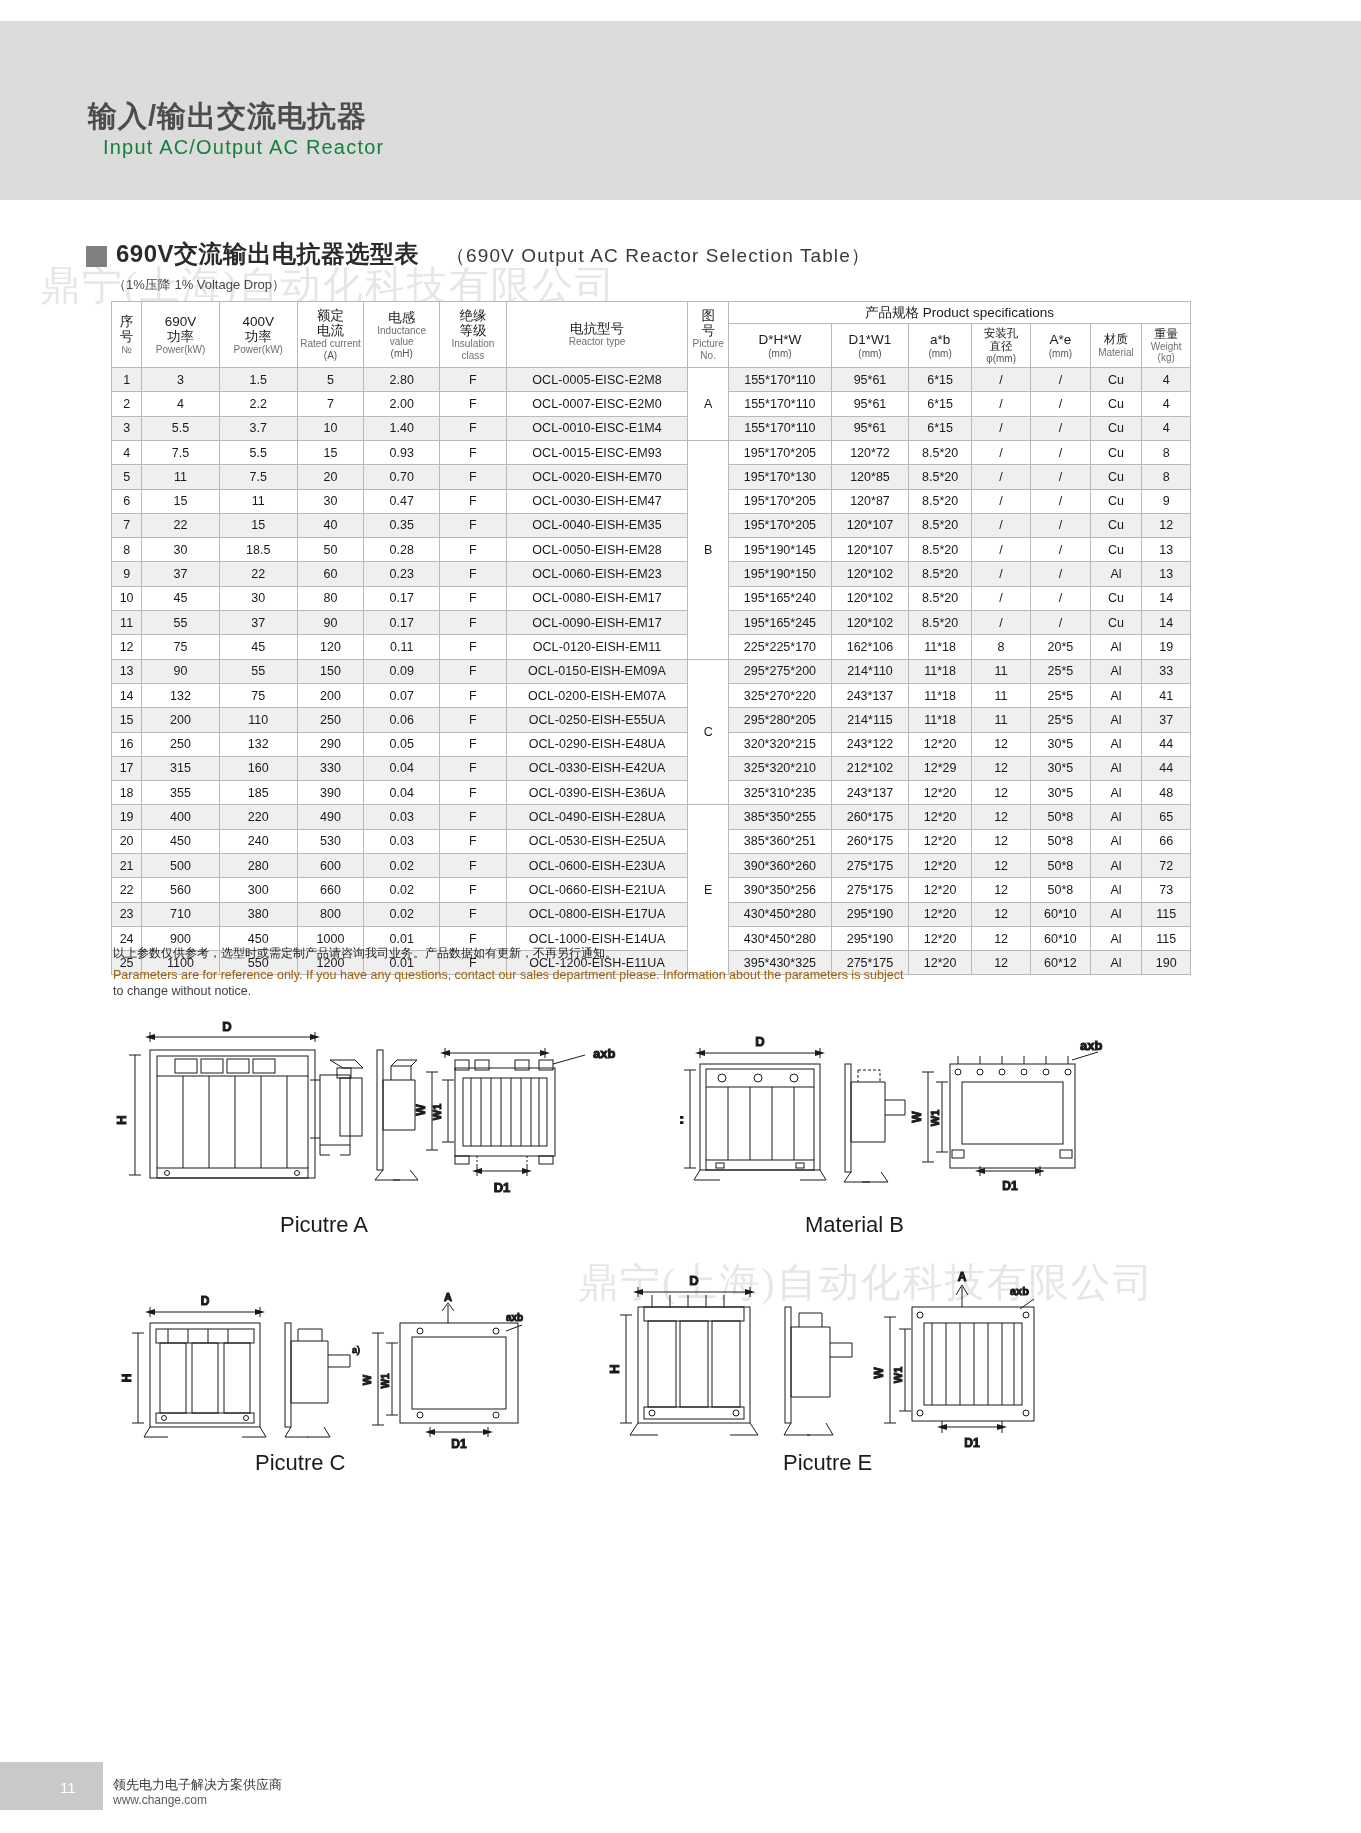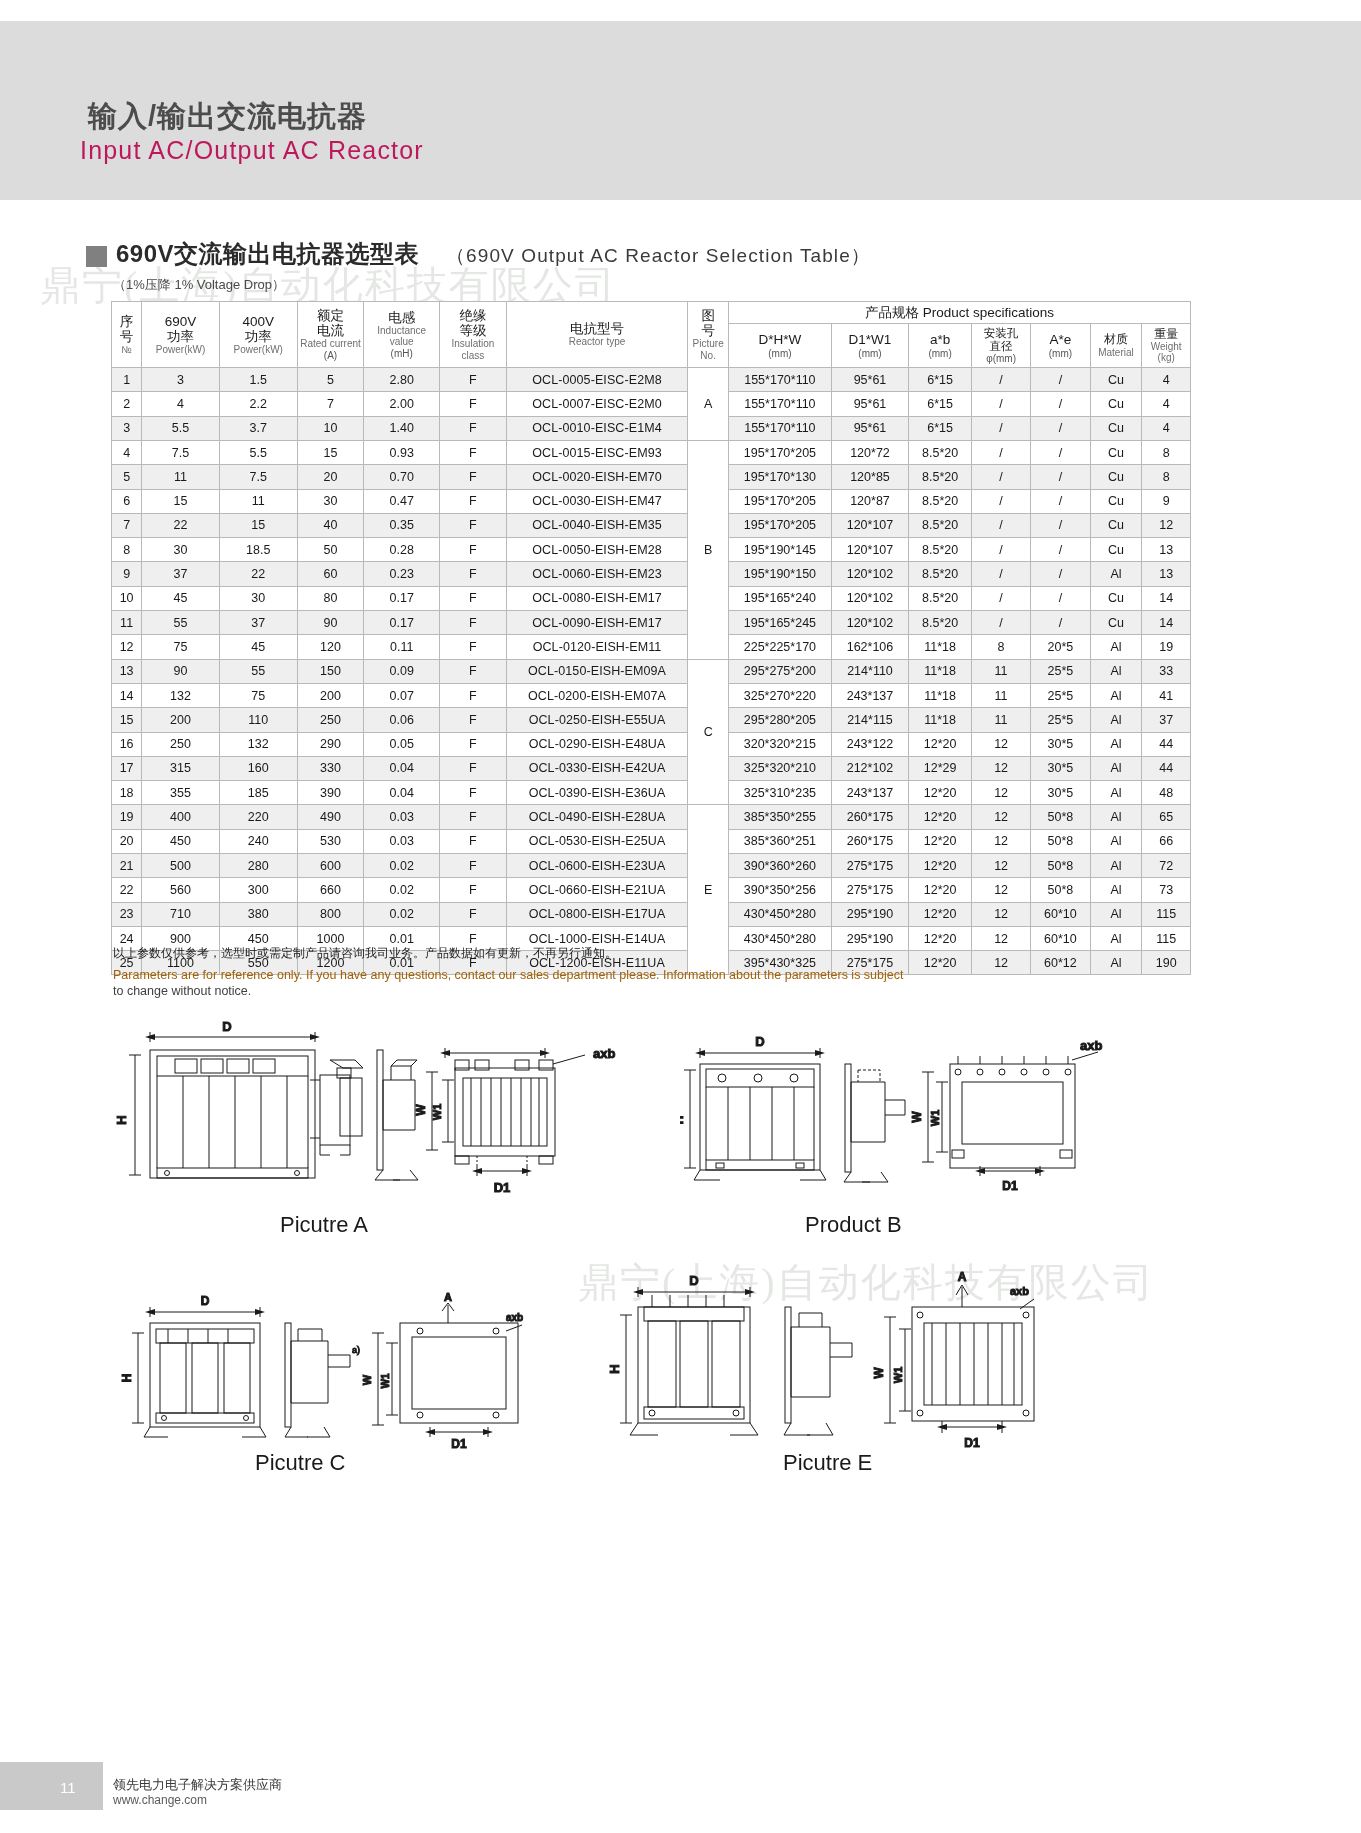--- a/index.html
+++ b/index.html
@@ -1,21 +1,21 @@
 <!DOCTYPE html>
 <html><head>
 <meta charset="utf-8">
 <style>
   html,body{margin:0;padding:0;}
   body{width:1361px;height:1833px;background:#ffffff;font-family:"Liberation Sans",sans-serif;position:relative;overflow:hidden;}
 
   
   .banner{position:absolute;left:0;top:0;width:1361px;height:179px;background:#dcdcdc;margin-top:21px;}
   .banner-zh{position:absolute;left:88px;top:76px;font-size:29px;font-weight:bold;color:#4c4c4c;letter-spacing:1px;}
-  .banner-en{position:absolute;left:80px;top:115px;font-size:25px;color:#be185d;letter-spacing:1.2px;}
+  .banner-en{position:absolute;left:103px;top:115px;font-size:20px;color:#15803d;letter-spacing:1.2px;}
 
   
   .sec-bullet{position:absolute;left:86px;top:246px;width:21px;height:21px;background:#808080;}
   .sec-zh{position:absolute;left:116px;top:238px;font-size:24px;font-weight:bold;color:#2b2b2b;letter-spacing:.5px;}
   .sec-en{position:absolute;left:446px;top:243px;font-size:19px;color:#3a3a3a;letter-spacing:1.1px;}
   .sec-sub{position:absolute;left:113px;top:276px;font-size:13px;color:#4a4a4a;}
 
   
   .wm{position:absolute;font-size:40px;color:rgba(120,135,120,.20);white-space:nowrap;letter-spacing:2px;font-family:"Liberation Serif",serif;pointer-events:none;}
   .wm1{left:40px;top:258px;}
@@ -674,21 +674,21 @@
     <path d="M392 40 L418 32"></path>
     <text x="400" y="30" font-size="13" font-weight="bold" fill="#1a1a1a" font-family="Liberation Sans, sans-serif">axb</text>
     <rect x="272" y="130" width="12" height="8"></rect>
       <rect x="380" y="130" width="12" height="8"></rect>
     <path d="M300 146 L300 156 M360 146 L360 156 M300 151 L360 151"></path>
     <path d="M295 151 L305 148 L305 154 Z" fill="#1a1a1a" stroke="none"></path>
     <path d="M365 151 L355 148 L355 154 Z" fill="#1a1a1a" stroke="none"></path>
     <text x="330" y="170" font-size="12" font-weight="bold" fill="#1a1a1a" text-anchor="middle" font-family="Liberation Sans, sans-serif">D1</text>
   </g>
 </svg>
-<div class="cap" style="left:805px;top:1212px;">Product B</div>
+<div class="cap" style="left:805px;top:1212px;">Material B</div>
 
 <svg class="draw" style="left:110px;top:1285px;" width="420" height="165" viewBox="0 0 420 165">
   <g fill="none" stroke="#1a1a1a" stroke-width="1">
     <path d="M40 32 L40 22 M150 32 L150 22 M40 27 L150 27"></path>
     <path d="M35 27 L45 24 L45 30 Z" fill="#1a1a1a" stroke="none"></path>
     <path d="M155 27 L145 24 L145 30 Z" fill="#1a1a1a" stroke="none"></path>
     <text x="95" y="20" font-size="12" font-weight="bold" fill="#1a1a1a" text-anchor="middle" font-family="Liberation Sans, sans-serif">D</text>
     <path d="M28 48 L28 138 M22 48 L34 48 M22 138 L34 138"></path>
     <text x="21" y="93" font-size="12" font-weight="bold" fill="#1a1a1a" text-anchor="middle" transform="rotate(-90 21 93)" font-family="Liberation Sans, sans-serif">H</text>
     <rect x="40" y="38" width="110" height="104"></rect>

